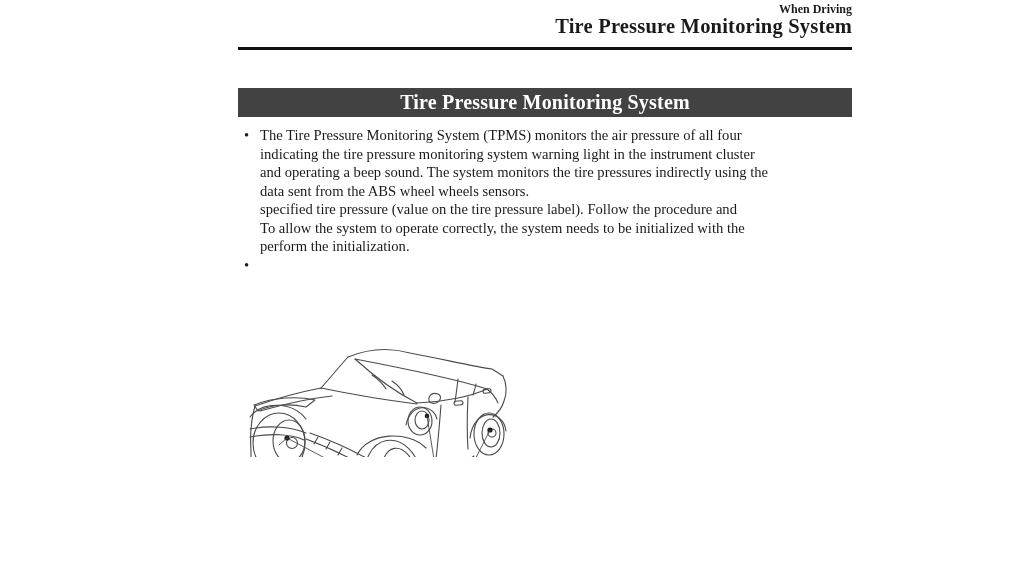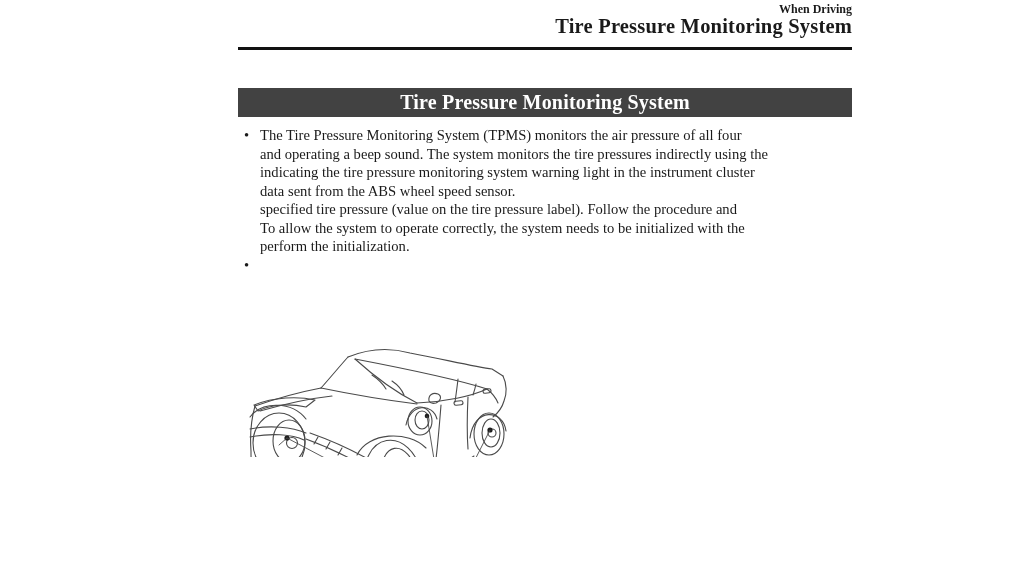--- a/index.html
+++ b/index.html
@@ -56,29 +56,29 @@
   <div class="body-text">
     <div class="line">
         <span class="bullet">•</span>
         <span>The Tire Pressure Monitoring System (TPMS) monitors the air pressure of all four</span>
       </div>
     <div class="line">
         <span class="bullet"></span>
       </div>
     <div class="line">
         <span class="bullet"></span>
+        <span>indicating the tire pressure monitoring system warning light in the instrument cluster</span>
+      </div>
+    <div class="line">
+        <span class="bullet"></span>
         <span>and operating a beep sound. The system monitors the tire pressures indirectly using the</span>
       </div>
     <div class="line">
         <span class="bullet"></span>
-        <span>indicating the tire pressure monitoring system warning light in the instrument cluster</span>
-      </div>
-    <div class="line">
-        <span class="bullet"></span>
-        <span>data sent from the ABS wheel speed sensor.</span>
+        <span>data sent from the ABS wheel wheels sensors.</span>
       </div>
     <div class="line">
         <span class="bullet"></span>
         <span>specified tire pressure (value on the tire pressure label). Follow the procedure and</span>
       </div>
     <div class="line">
         <span class="bullet"></span>
         <span>To allow the system to operate correctly, the system needs to be initialized with the</span>
       </div>
     <div class="line">

